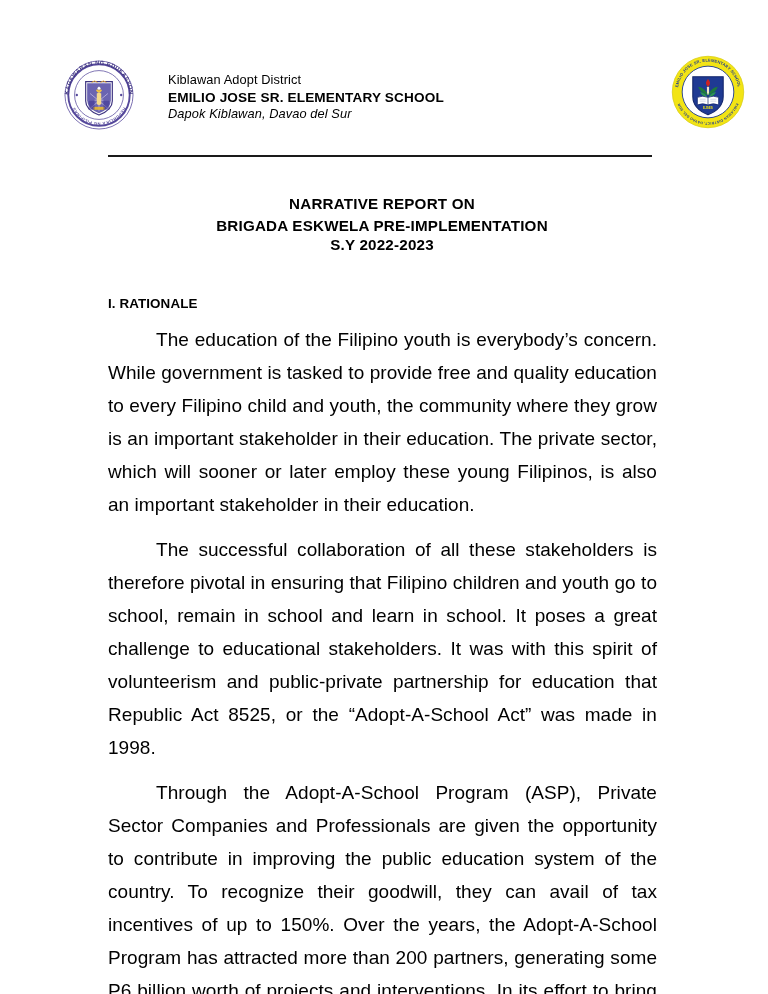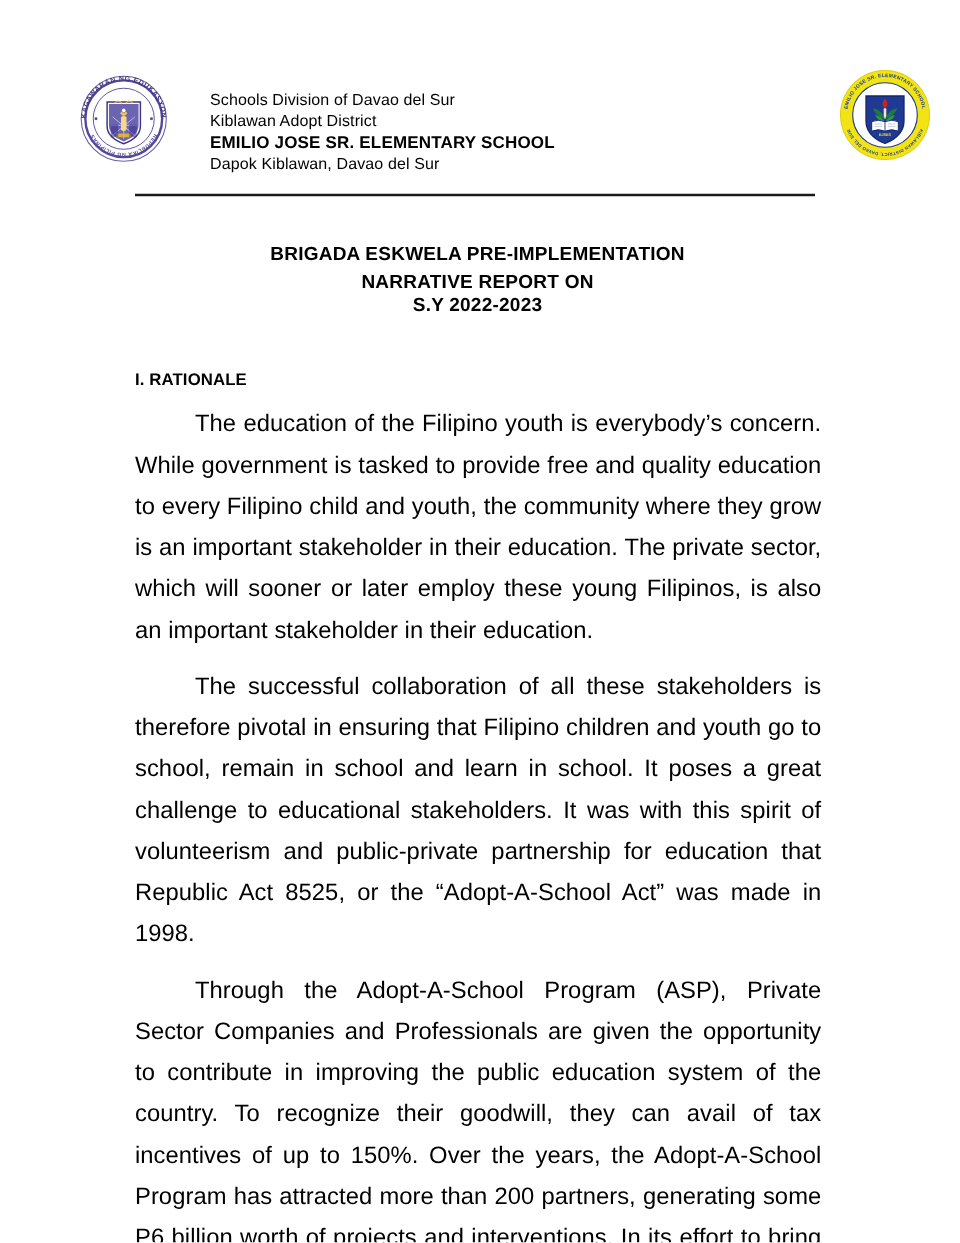--- a/index.html
+++ b/index.html
@@ -57,20 +57,21 @@
     font-size: 12.8px;
     white-space: nowrap;
     letter-spacing: 0.1px;
   }
   .lh-line.bold {
     font-weight: bold;
     font-size: 13.6px;
     letter-spacing: 0.15px;
   }
   .lh-line.italic {
+    font-style: italic;
     font-size: 12.8px;
   }
 
   .rule {
     position: absolute;
     left: 108px;
     top: 155px;
     width: 544px;
     height: 0;
     border-top: 2px solid #1a1a1a;
@@ -159,21 +160,20 @@
         <circle cx="50" cy="41" r="2.4" fill="#ffffff" stroke="#3f3580" stroke-width="0.5"></circle>
         <path d="M 40 33 q 4 -4 8 0" fill="none" stroke="#f2b02a" stroke-width="1.2"></path>
         <path d="M 52 33 q 4 -4 8 0" fill="none" stroke="#f2b02a" stroke-width="1.2"></path>
         <rect x="42" y="66" width="16" height="4" fill="#e8b830" opacity="0.9"></rect>
         <path d="M 36 56 L 44 56 L 44 70 L 36 70 Z" fill="#3a3290" opacity="0.55"></path>
         <path d="M 56 56 L 64 56 L 64 70 L 56 70 Z" fill="#3a3290" opacity="0.55"></path>
       </svg>
     </span>
 
     <div class="lh-text">
-      <div class="lh-line">Schools Division of Davao del Sur</div>
       <div class="lh-line">Kiblawan Adopt District</div>
       <div class="lh-line bold">EMILIO JOSE SR. ELEMENTARY SCHOOL</div>
       <div class="lh-line italic">Dapok Kiblawan, Davao del Sur</div>
     </div>
 
     <span class="school-seal">
       <svg viewBox="0 0 100 100" width="76" height="76" aria-hidden="true">
         <defs>
           <path id="sctop" d="M 50 50 m -40 0 a 40 40 0 0 1 80 0" fill="none"></path>
           <path id="scbot" d="M 50 50 m 40 0 a 40 40 0 0 1 -80 0" fill="none"></path>
@@ -206,22 +206,22 @@
         <line x1="53" y1="59.5" x2="61" y2="59.5" stroke="#9aa7c9" stroke-width="0.6"></line>
         <line x1="53" y1="62" x2="61" y2="62" stroke="#9aa7c9" stroke-width="0.6"></line>
         <text x="50" y="72.5" text-anchor="middle" font-size="4" font-weight="bold" fill="#f2e414" font-family="Liberation Sans, sans-serif">EJSES</text>
       </svg>
     </span>
   </div>
 
   <div class="rule"></div>
 
   <div class="title-block">
+    <div class="title-line">NARRATIVE REPORT ON</div>
     <div class="title-line">BRIGADA ESKWELA PRE-IMPLEMENTATION</div>
-    <div class="title-line">NARRATIVE REPORT ON</div>
     <div class="sy-line">S.Y 2022-2023</div>
   </div>
 
   <div class="body-area">
     <div class="section-head">I. RATIONALE</div>
     <p class="para">The education of the Filipino youth is everybody’s concern. While government is tasked to provide free and quality education to every Filipino child and youth, the community where they grow is an important stakeholder in their education. The private sector, which will sooner or later employ these young Filipinos, is also an important stakeholder in their education.</p>
     <p class="para">The successful collaboration of all these stakeholders is therefore pivotal in ensuring that Filipino children and youth go to school, remain in school and learn in school. It poses a great challenge to educational stakeholders. It was with this spirit of volunteerism and public-private partnership for education that Republic Act 8525, or the “Adopt-A-School Act” was made in 1998.</p>
     <p class="para">Through the Adopt-A-School Program (ASP), Private Sector Companies and Professionals are given the opportunity to contribute in improving the public education system of the country. To recognize their goodwill, they can avail of tax incentives of up to 150%. Over the years, the Adopt-A-School Program has attracted more than 200 partners, generating some P6 billion worth of projects and interventions. In its effort to bring the spirit of the Adopt-A-School Program to the community level and maximize civil participation and utilize local resources to improve the public schools, the Department of Education launched</p>
   </div>
 

